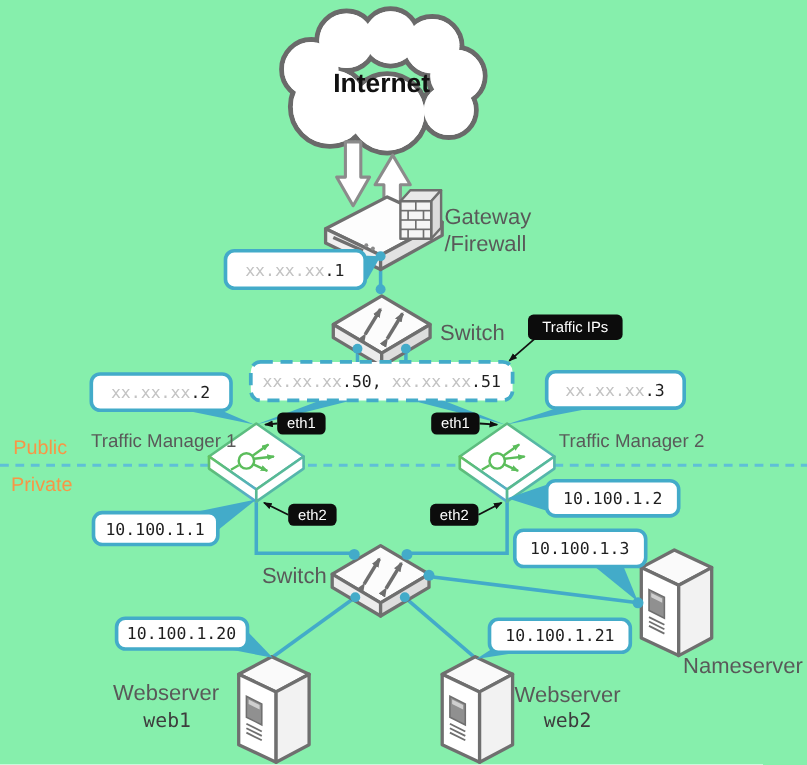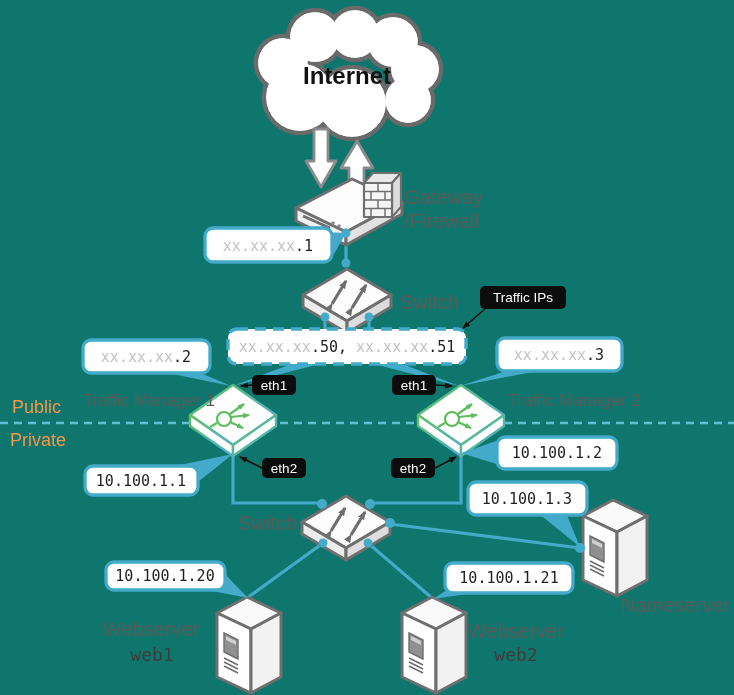--- a/index.html
+++ b/index.html
@@ -1,16 +1,16 @@
 <!DOCTYPE html>
 <html><head>
 <meta charset="utf-8">
 <style>
   html,body{margin:0;padding:0;background:#fff;}
-  #stage{width:734px;height:695px;position:relative;background:#0f766e;overflow:hidden;}
+  #stage{width:734px;height:695px;position:relative;background:#86efac;overflow:hidden;}
   svg text{font-family:"Liberation Sans",sans-serif;}
   .lbl{fill:#595959;font-size:20px;}
   .lbl17{fill:#595959;font-size:17px;}
   .zone{fill:#F79646;font-size:18px;}
   .internet-lbl{fill:#111;font-size:24px;font-weight:bold;}
   .mono{font-family:"DejaVu Sans Mono","Liberation Mono",monospace;font-size:15px;fill:#1f1f1f;}
   .mono-gray{fill:#c3c3c3;}
   .host{font-family:"DejaVu Sans Mono","Liberation Mono",monospace;font-size:18px;fill:#3d3d3d;}
   .badge-bg{fill:#0c0c0c;}
   .badge-txt{fill:#ffffff;font-size:13.5px;}

